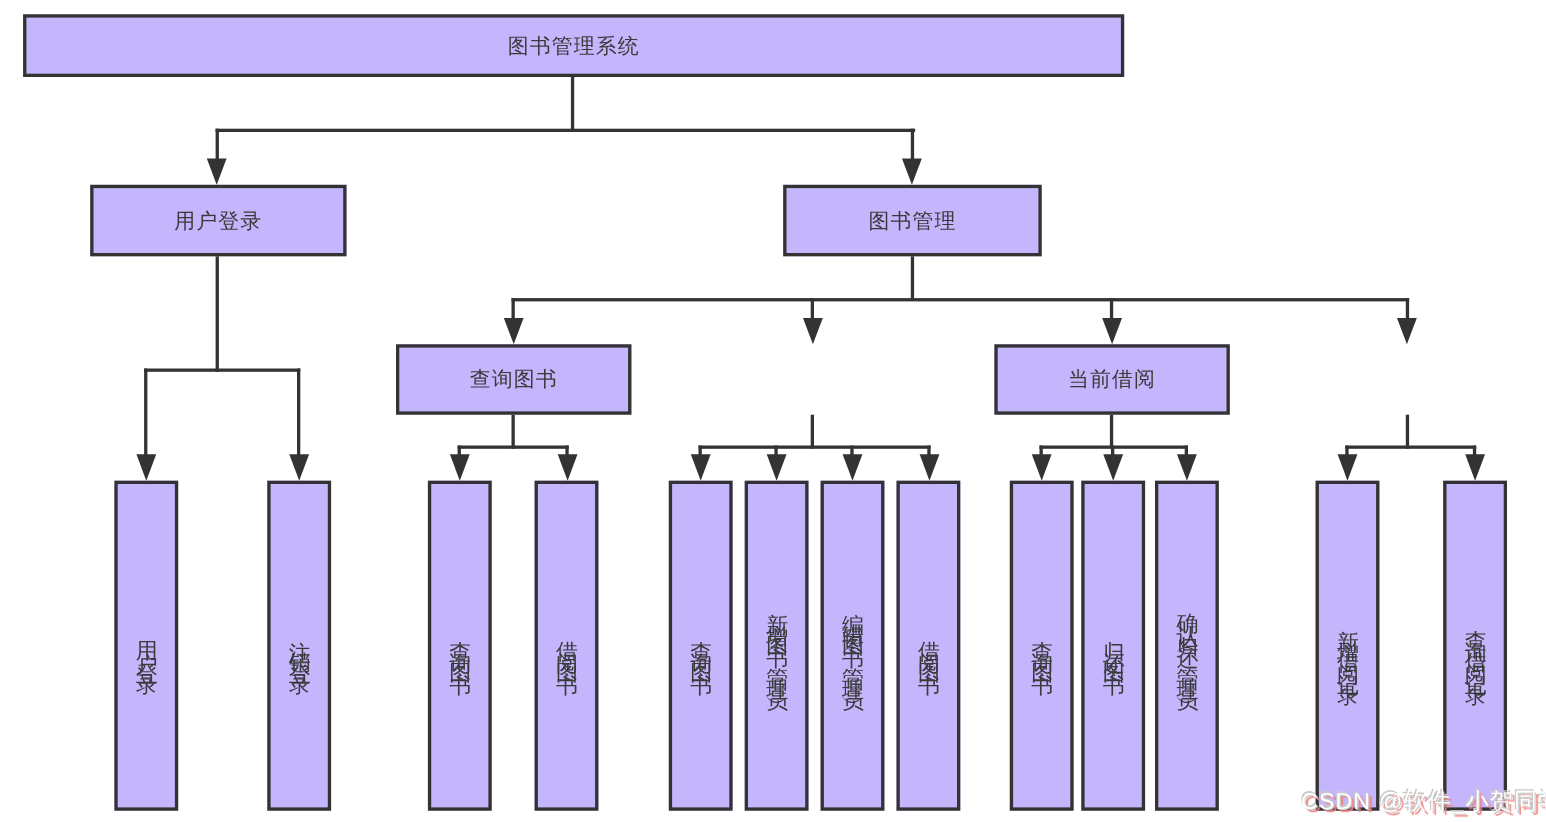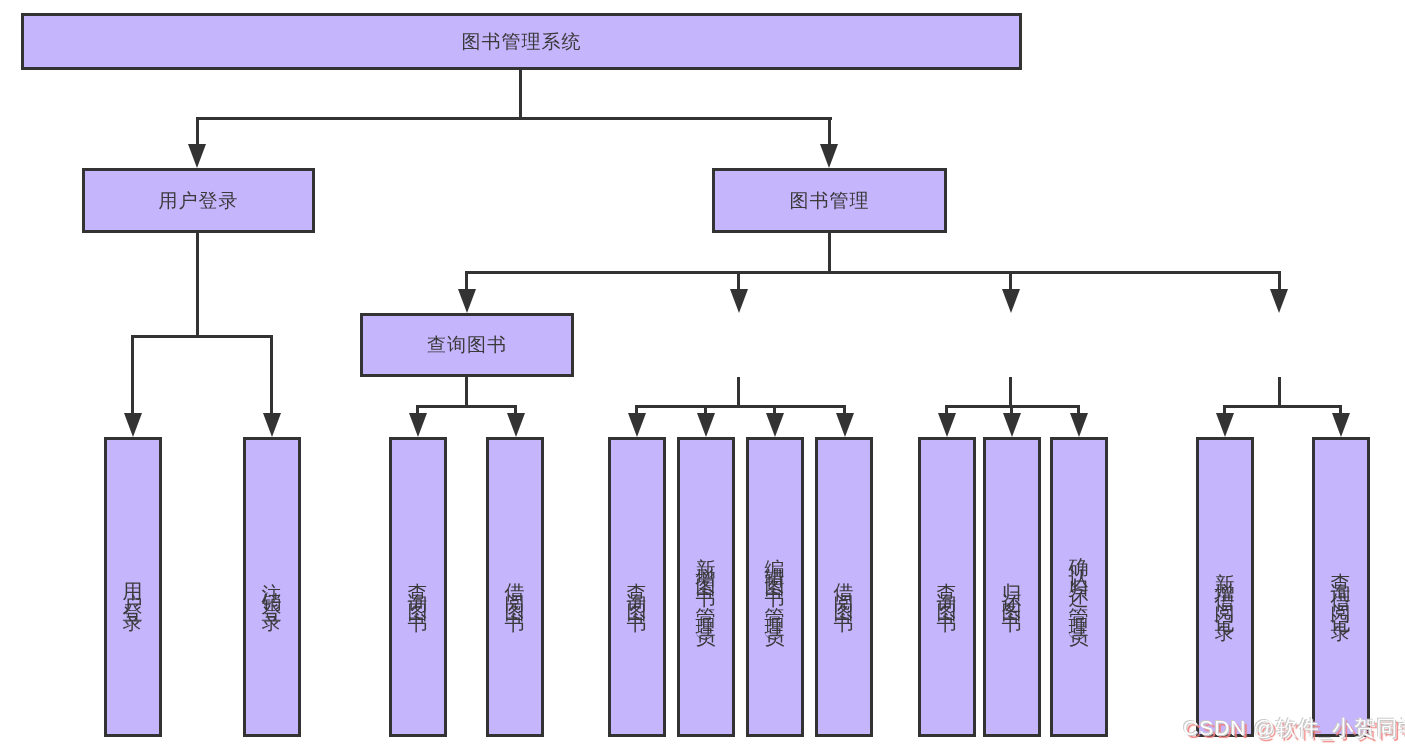--- a/index.html
+++ b/index.html
@@ -99,20 +99,23 @@
   <div class="vline" style="left:737px; top:271px; height:20px;"></div>
   <div class="tri" style="left:730px; top:289px;"></div>
   <div class="vline" style="left:1009px; top:271px; height:20px;"></div>
   <div class="tri" style="left:1002px; top:289px;"></div>
   <div class="vline" style="left:1278px; top:271px; height:20px;"></div>
   <div class="tri" style="left:1270px; top:289px;"></div>
 
   <div class="node" style="left:360px; top:313px; width:214px; height:64px;">
     <span>查询图书</span>
   </div>
+  <div class="node" style="left:904px; top:313px; width:214px; height:64px;">
+    <span>当前借阅</span>
+  </div>
 
   <div class="vline" style="left:465px; top:377px; height:31px;"></div>
   <div class="hline" style="left:416px; top:405px; width:101px;"></div>
   <div class="vline" style="left:416px; top:405px; height:10px;"></div>
   <div class="tri" style="left:409px; top:413px;"></div>
   <div class="vline" style="left:514px; top:405px; height:10px;"></div>
   <div class="tri" style="left:507px; top:413px;"></div>
 
   <div class="vline" style="left:737px; top:377px; height:31px;"></div>
   <div class="hline" style="left:635px; top:405px; width:211px;"></div>

